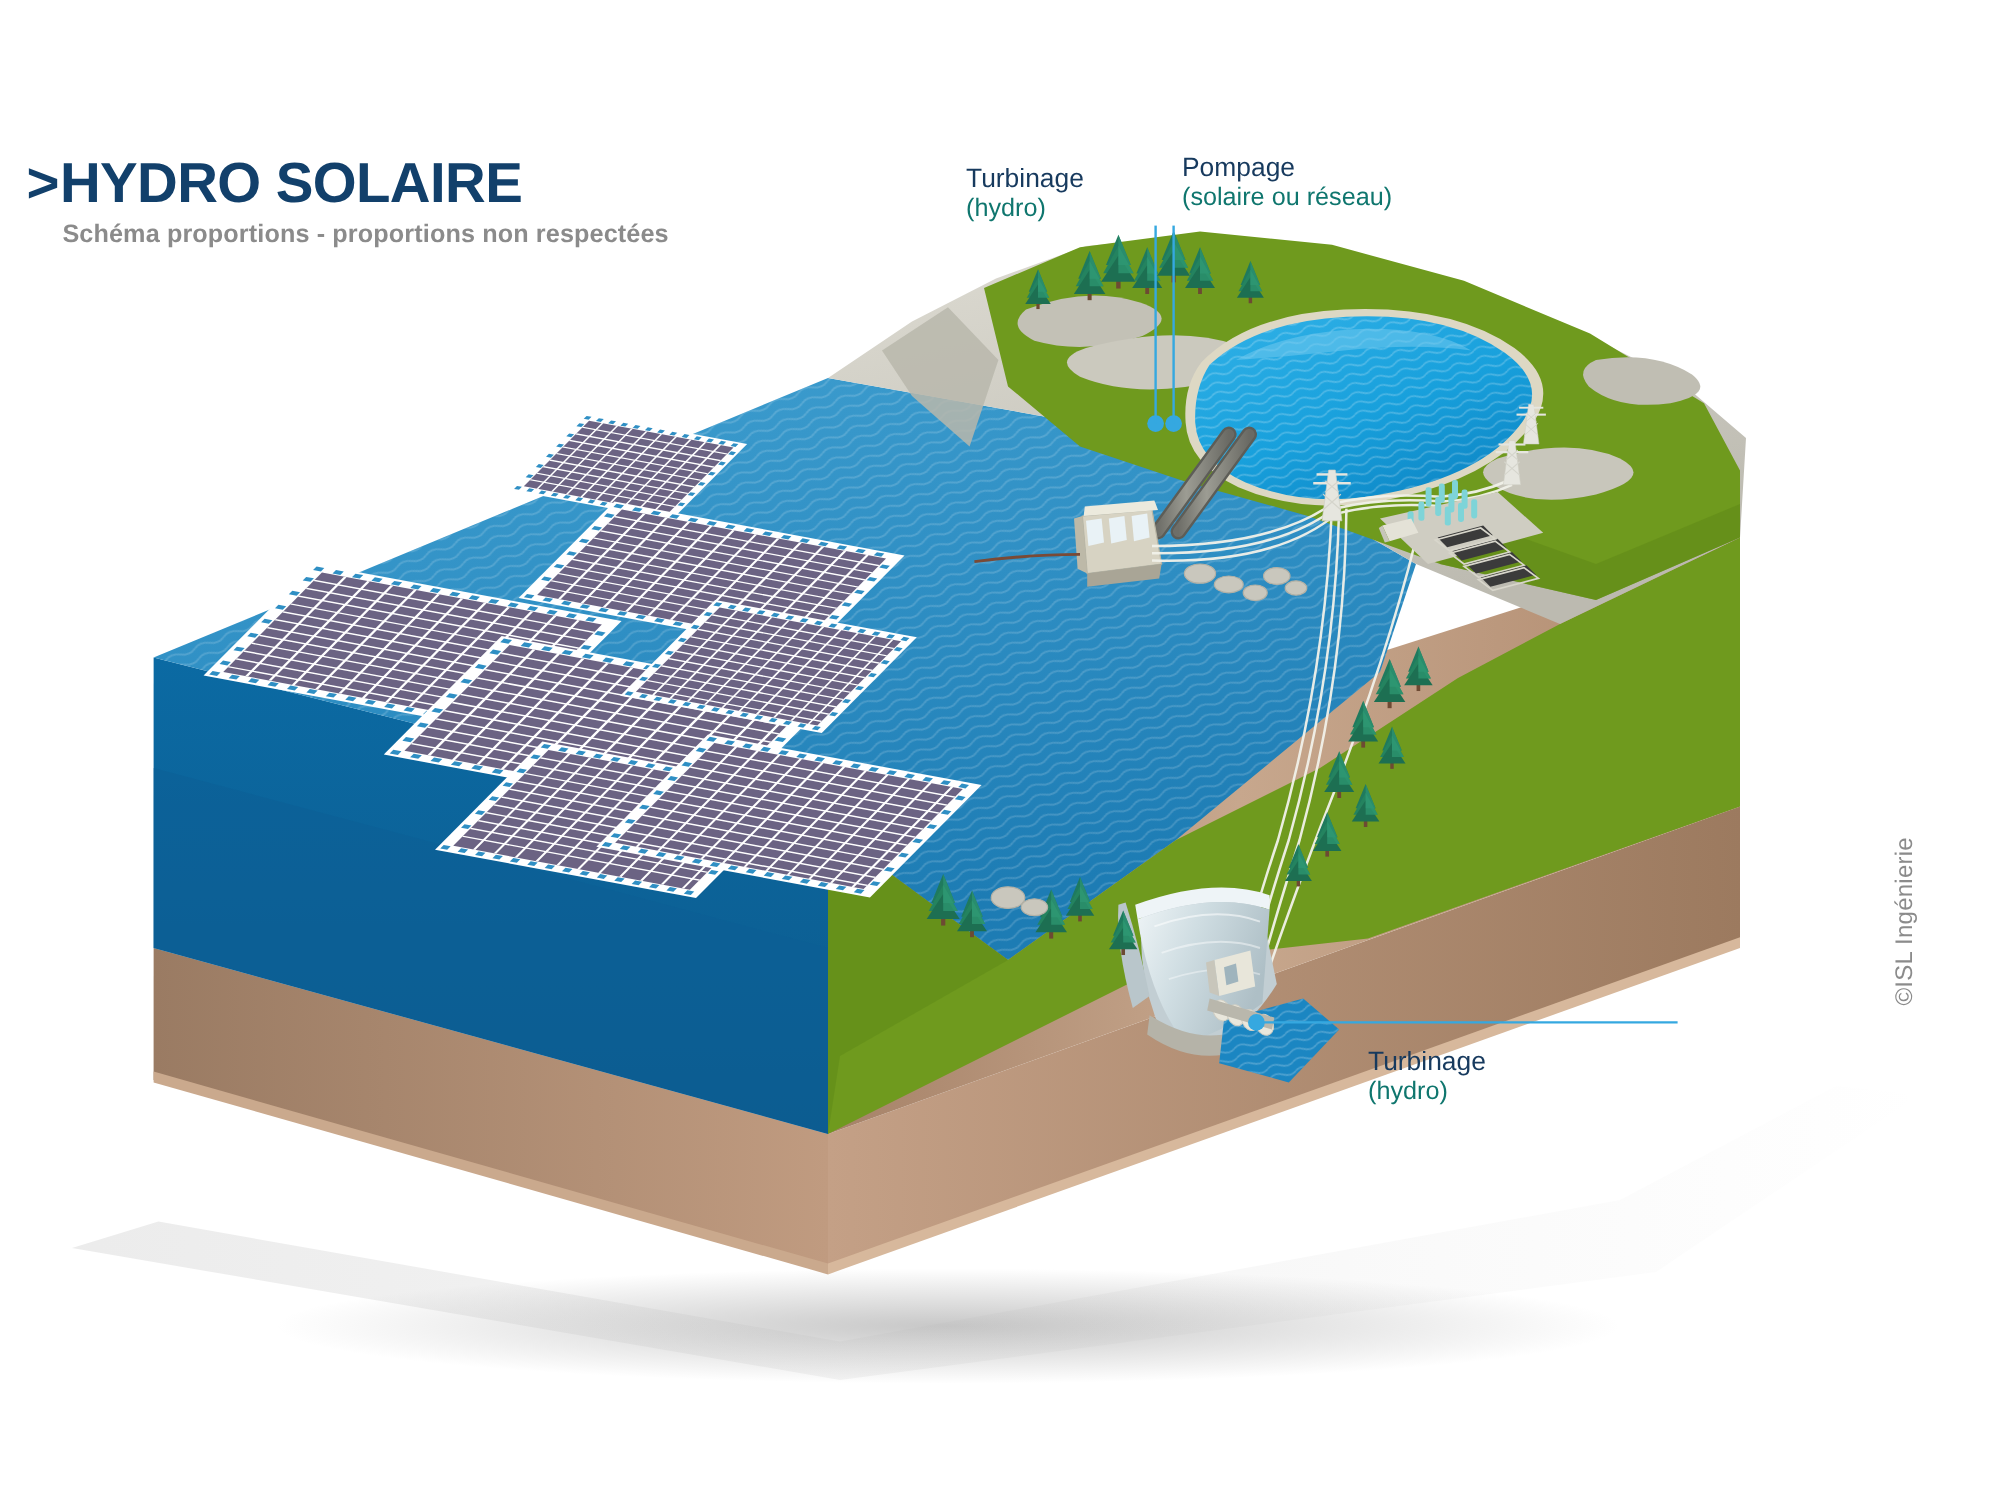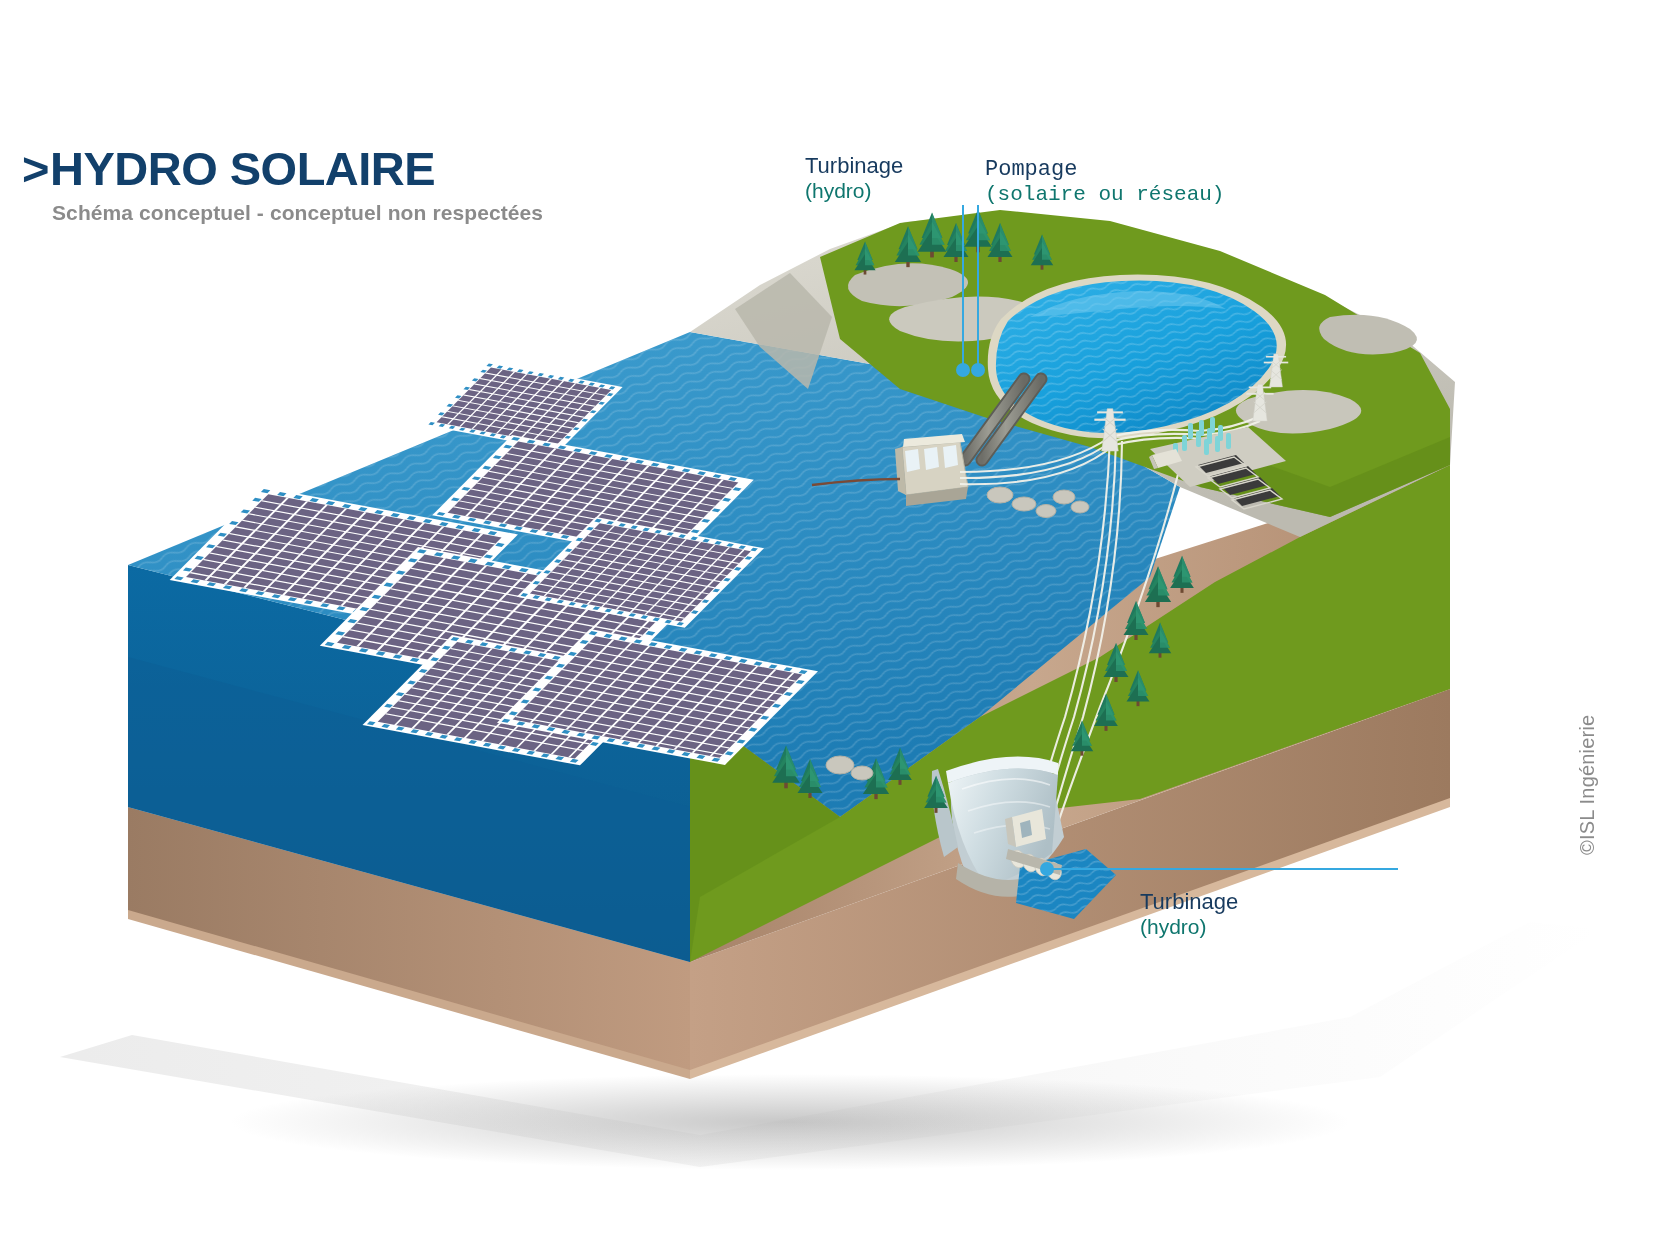--- a/index.html
+++ b/index.html
@@ -1,37 +1,37 @@
 <!DOCTYPE html>
 <html><head>
 <meta charset="utf-8">
 <style>
   html,body{margin:0;padding:0;background:#ffffff;}
   body{width:1674px;height:1240px;position:relative;overflow:hidden;
        font-family:"Liberation Sans",sans-serif;}
-  #stage{position:absolute;inset:0;width:1674px;height:1104px;margin-top:17px;}
+  #stage{position:absolute;inset:0;width:1674px;height:1104px;}
   svg.scene{position:absolute;left:0;top:0;width:1674px;height:1240px;}
 
   
   #title-block{position:absolute;left:22px;top:128px;}
   #main-title{font-size:47px;font-weight:bold;color:#12406b;letter-spacing:-0.5px;
               line-height:1;white-space:nowrap;}
   #main-title .chev{margin-right:1px;}
   #subtitle{margin-top:9px;margin-left:30px;font-size:21px;font-weight:bold;
             color:#8b8b8b;white-space:nowrap;letter-spacing:0.1px;}
 
   
   .callout{position:absolute;white-space:nowrap;}
   .callout .l1{font-size:22px;color:#173a5e;font-weight:normal;line-height:1.18;}
   .callout .l2{font-size:21px;color:#0f766e;line-height:1.18;}
   .ta-r{text-align:left;}
   .ta-l{text-align:left;}
 
   #callout-turbinage-top{left:805px;top:136px;width:160px;}
-  #callout-pompage{left:985px;top:140px;width:330px;font-family:Liberation Mono, monospace;}
+  #callout-pompage{left:985px;top:127px;width:330px;}
   #callout-turbinage-bottom{left:1140px;top:872px;width:215px;}
 
   
   #credit{position:absolute;left:1576px;top:838px;width:230px;height:26px;
           transform:rotate(-90deg);transform-origin:left top;
           font-size:20px;color:#8b8b8b;letter-spacing:.2px;white-space:nowrap;}
 </style>
 </head>
 <body>
 
@@ -726,21 +726,21 @@
     <g stroke="#35a8e0" stroke-width="2" fill="none">
       <path d="M963,188 L963,353"></path>
       <path d="M978,188 L978,353"></path>
       <path d="M1047,852 L1398,852"></path>
     </g>
     <circle cx="1047" cy="852" r="7" fill="#35a8e0"></circle>
   </svg>
 
   <div id="title-block">
     <div id="main-title"><span class="chev">&gt;</span><span>HYDRO SOLAIRE</span></div>
-    <div id="subtitle">Schéma conceptuel - conceptuel non respectées</div>
+    <div id="subtitle">Schéma proportions - proportions non respectées</div>
   </div>
 
   <div class="callout ta-r" id="callout-turbinage-top">
     <div class="l1">Turbinage</div>
     <div class="l2">(hydro)</div>
   </div>
 
   <div class="callout ta-l" id="callout-pompage">
     <div class="l1">Pompage</div>
     <div class="l2">(solaire ou réseau)</div>

